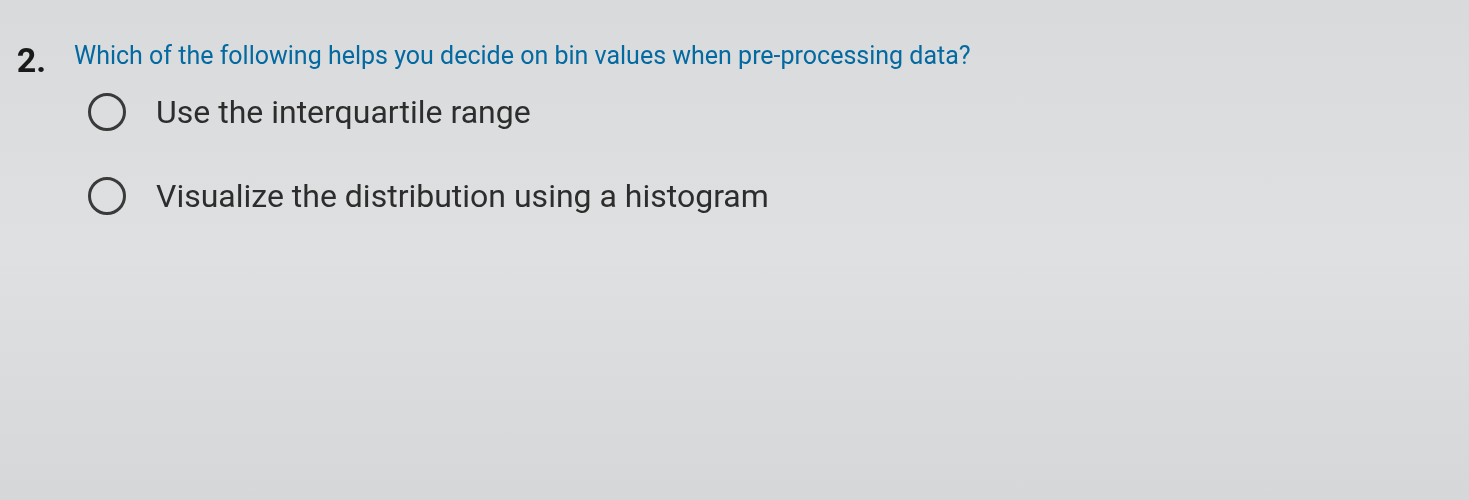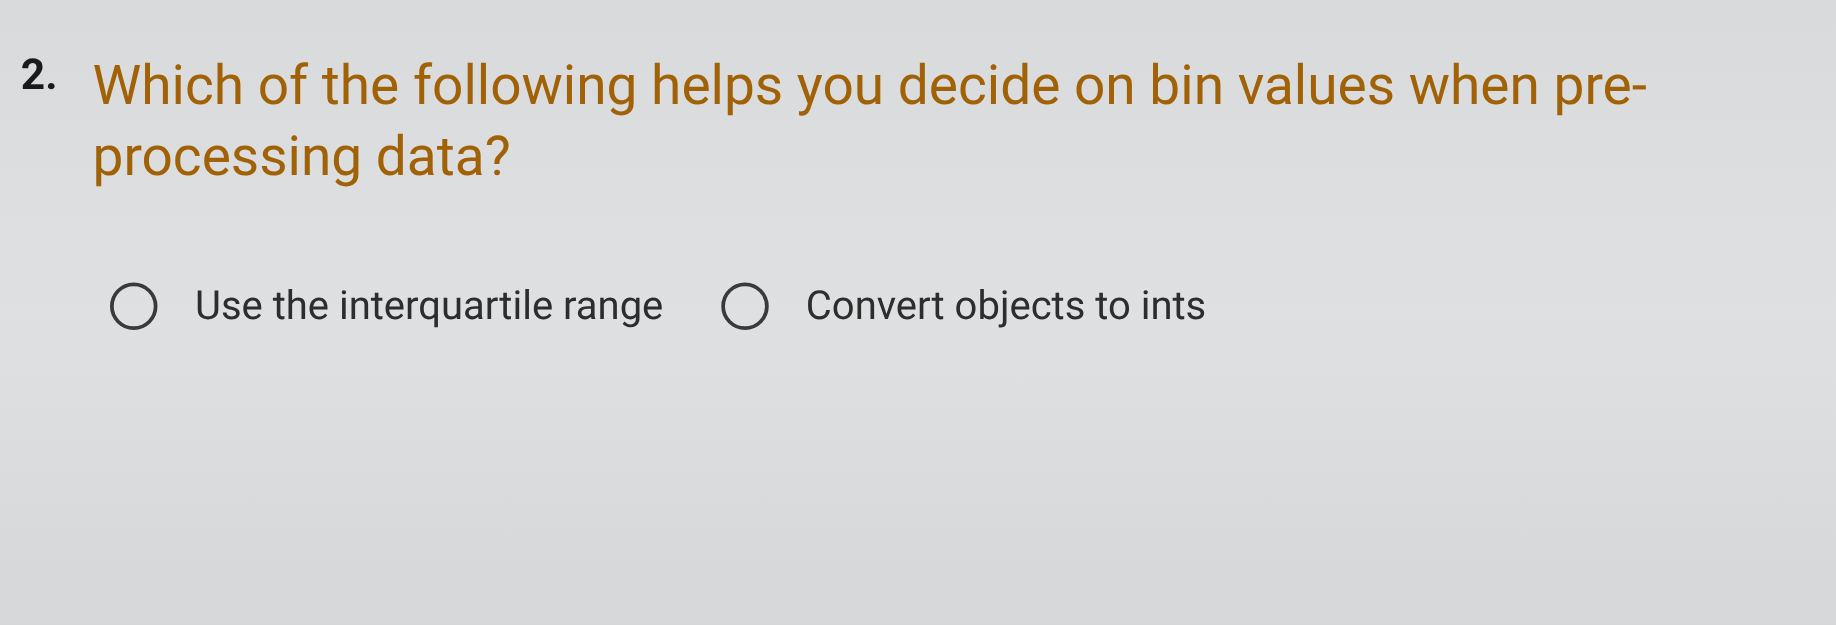--- a/index.html
+++ b/index.html
@@ -27,28 +27,28 @@
       font-size: 34px;
       color: #1a1a1a;
       flex-shrink: 0;
       width: 38px;
       text-align: right;
     }
     .question-content {
       flex: 1;
     }
     .question-text {
-      font-size: 44px;
-      color: #a16207;
+      font-size: 25px;
+      color: #0369a1;
       line-height: 1.3;
-      margin-bottom: 71px;
+      margin-bottom: 20px;
     }
     .options {
       display: flex;
-      flex-direction: row;
+      flex-direction: column;
       gap: 46px;
       padding-left: 14px;
     }
     .option {
       display: flex;
       align-items: center;
       gap: 30px;
     }
     .radio {
       width: 38px;
@@ -71,22 +71,22 @@
   <div class="question-number">2.</div>
   <div class="question-content">
     <div class="question-text">Which of the following helps you decide on bin values when pre-processing data?</div>
     <div class="options">
 
       <div class="option">
         <div class="radio"></div>
         <div class="option-label">Use the interquartile range</div>
       </div>
 
+      <div class="option">
+        <div class="radio"></div>
+        <div class="option-label">Visualize the distribution using a histogram</div>
+      </div>
 
 
-      <div class="option">
-        <div class="radio"></div>
-        <div class="option-label">Convert objects to ints</div>
-      </div>
 
     </div>
   </div>
 </div>
 
 </body></html>

